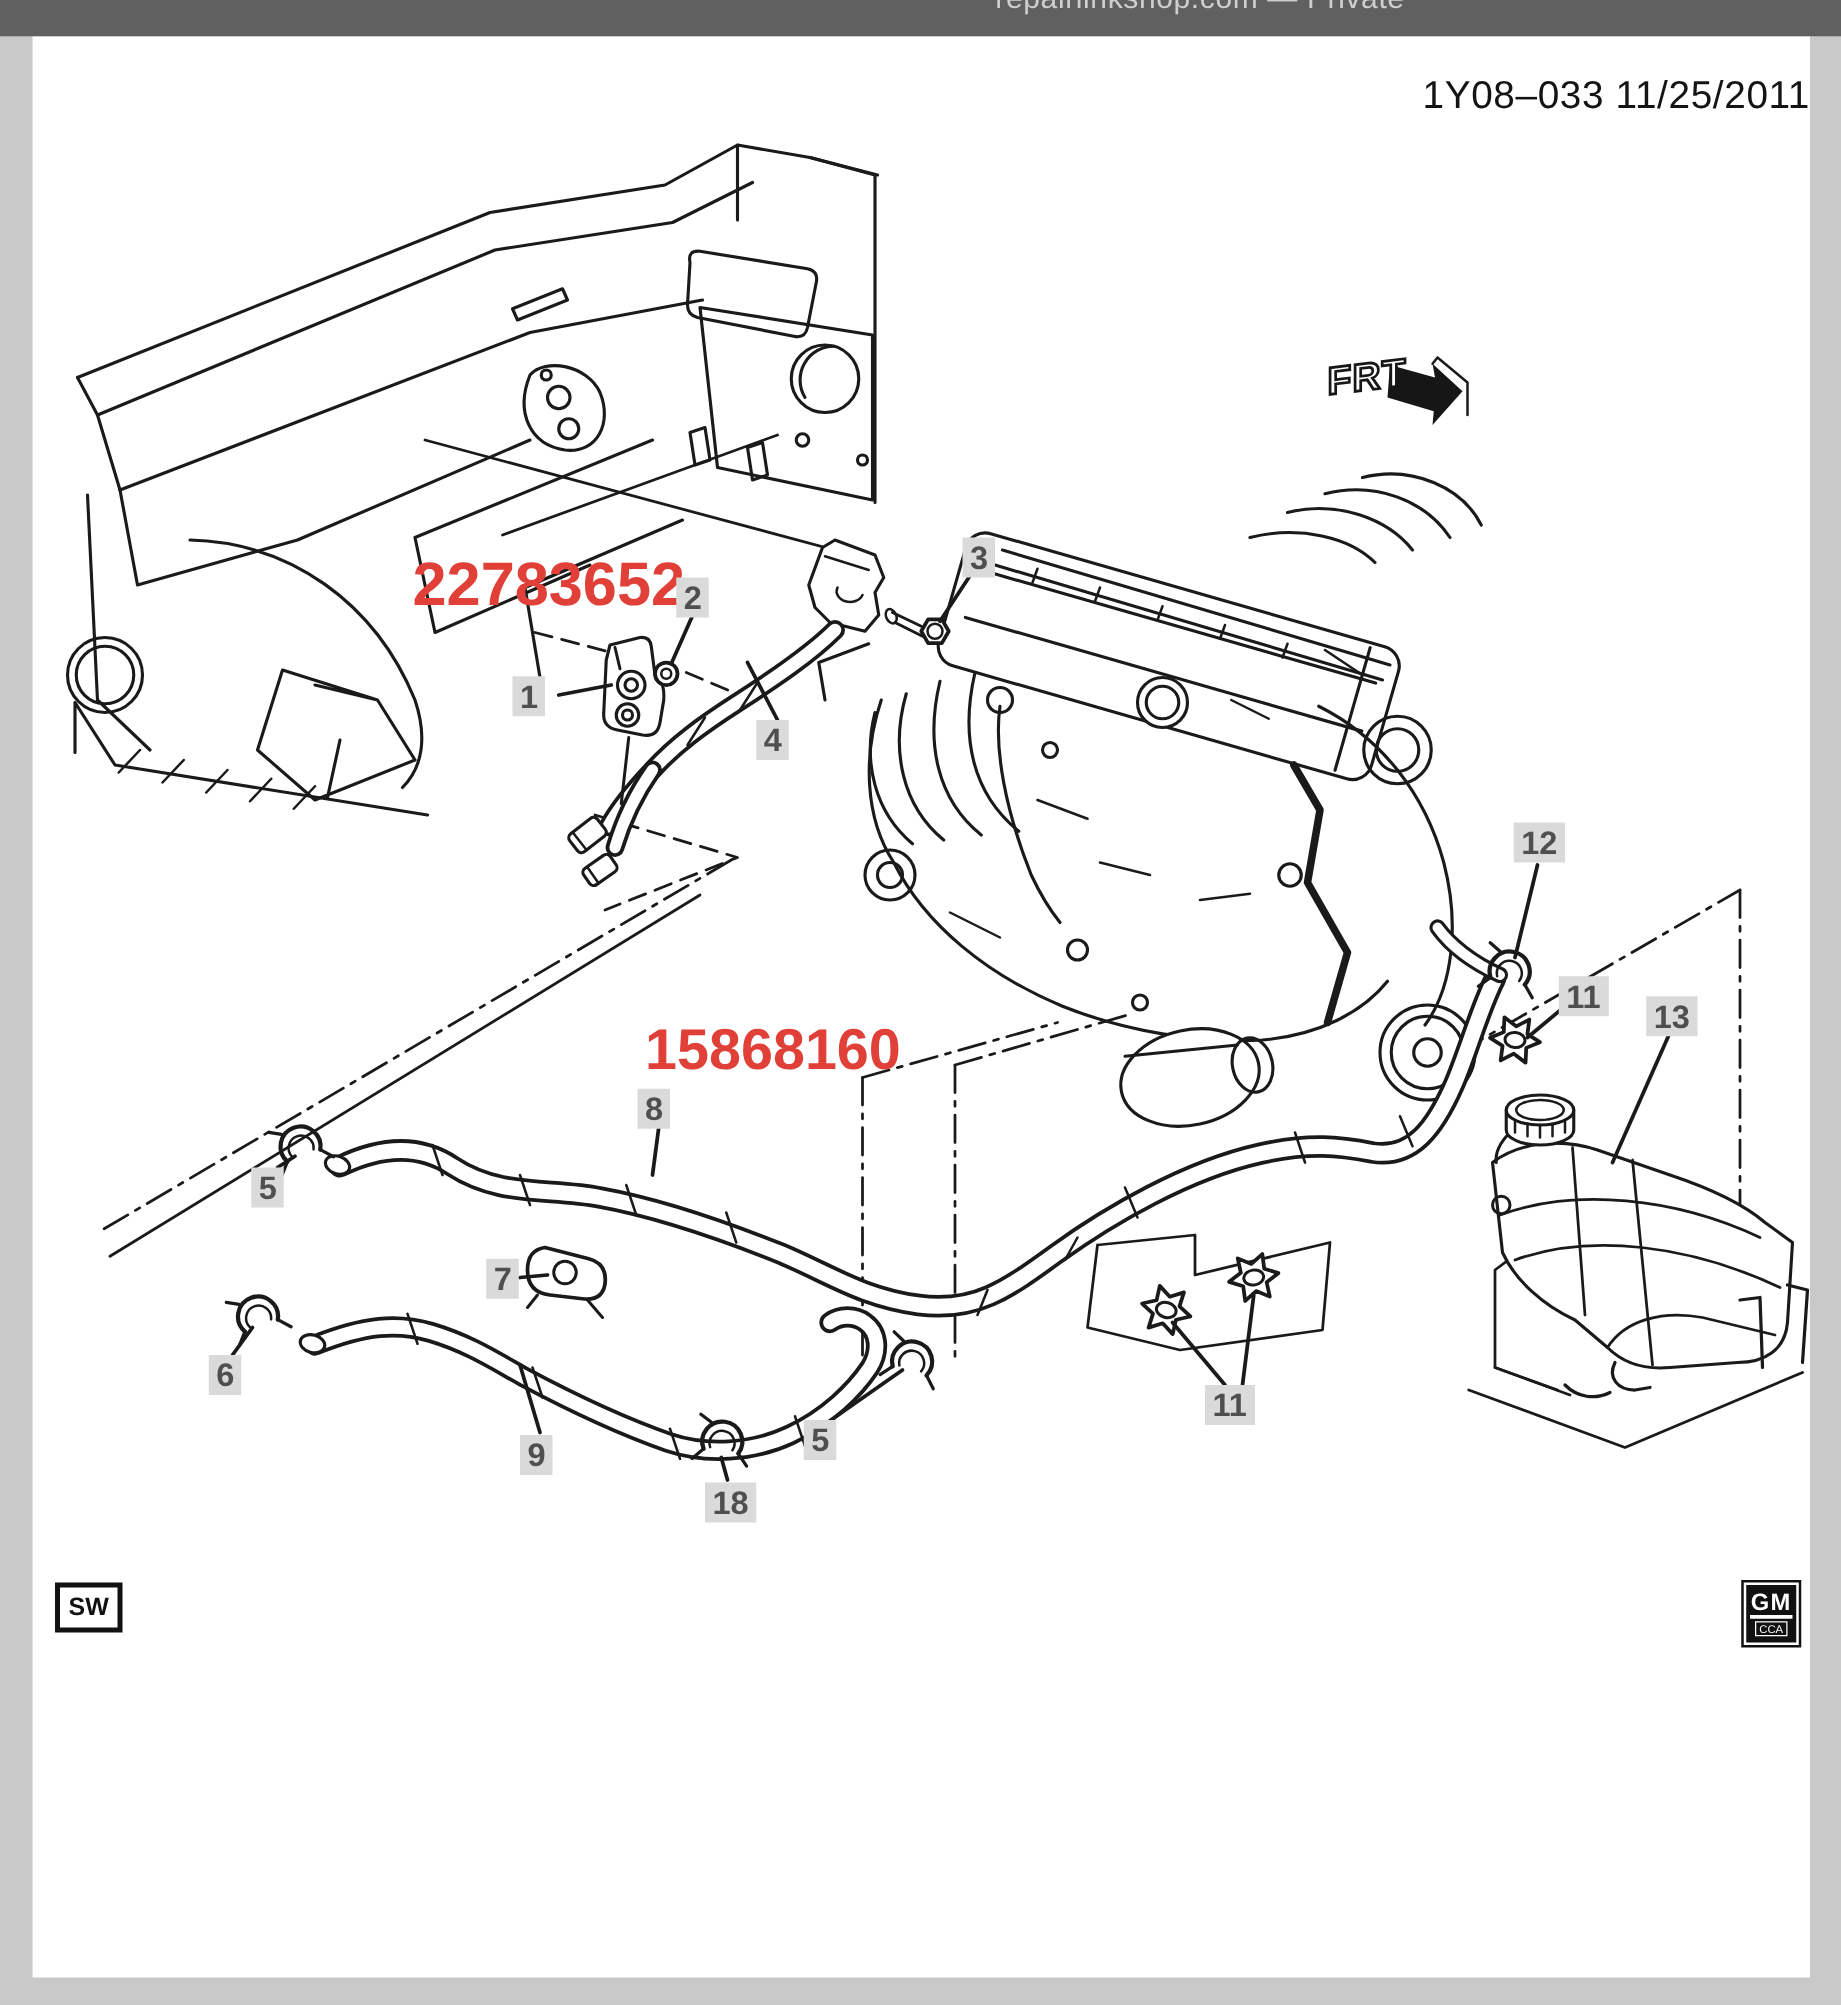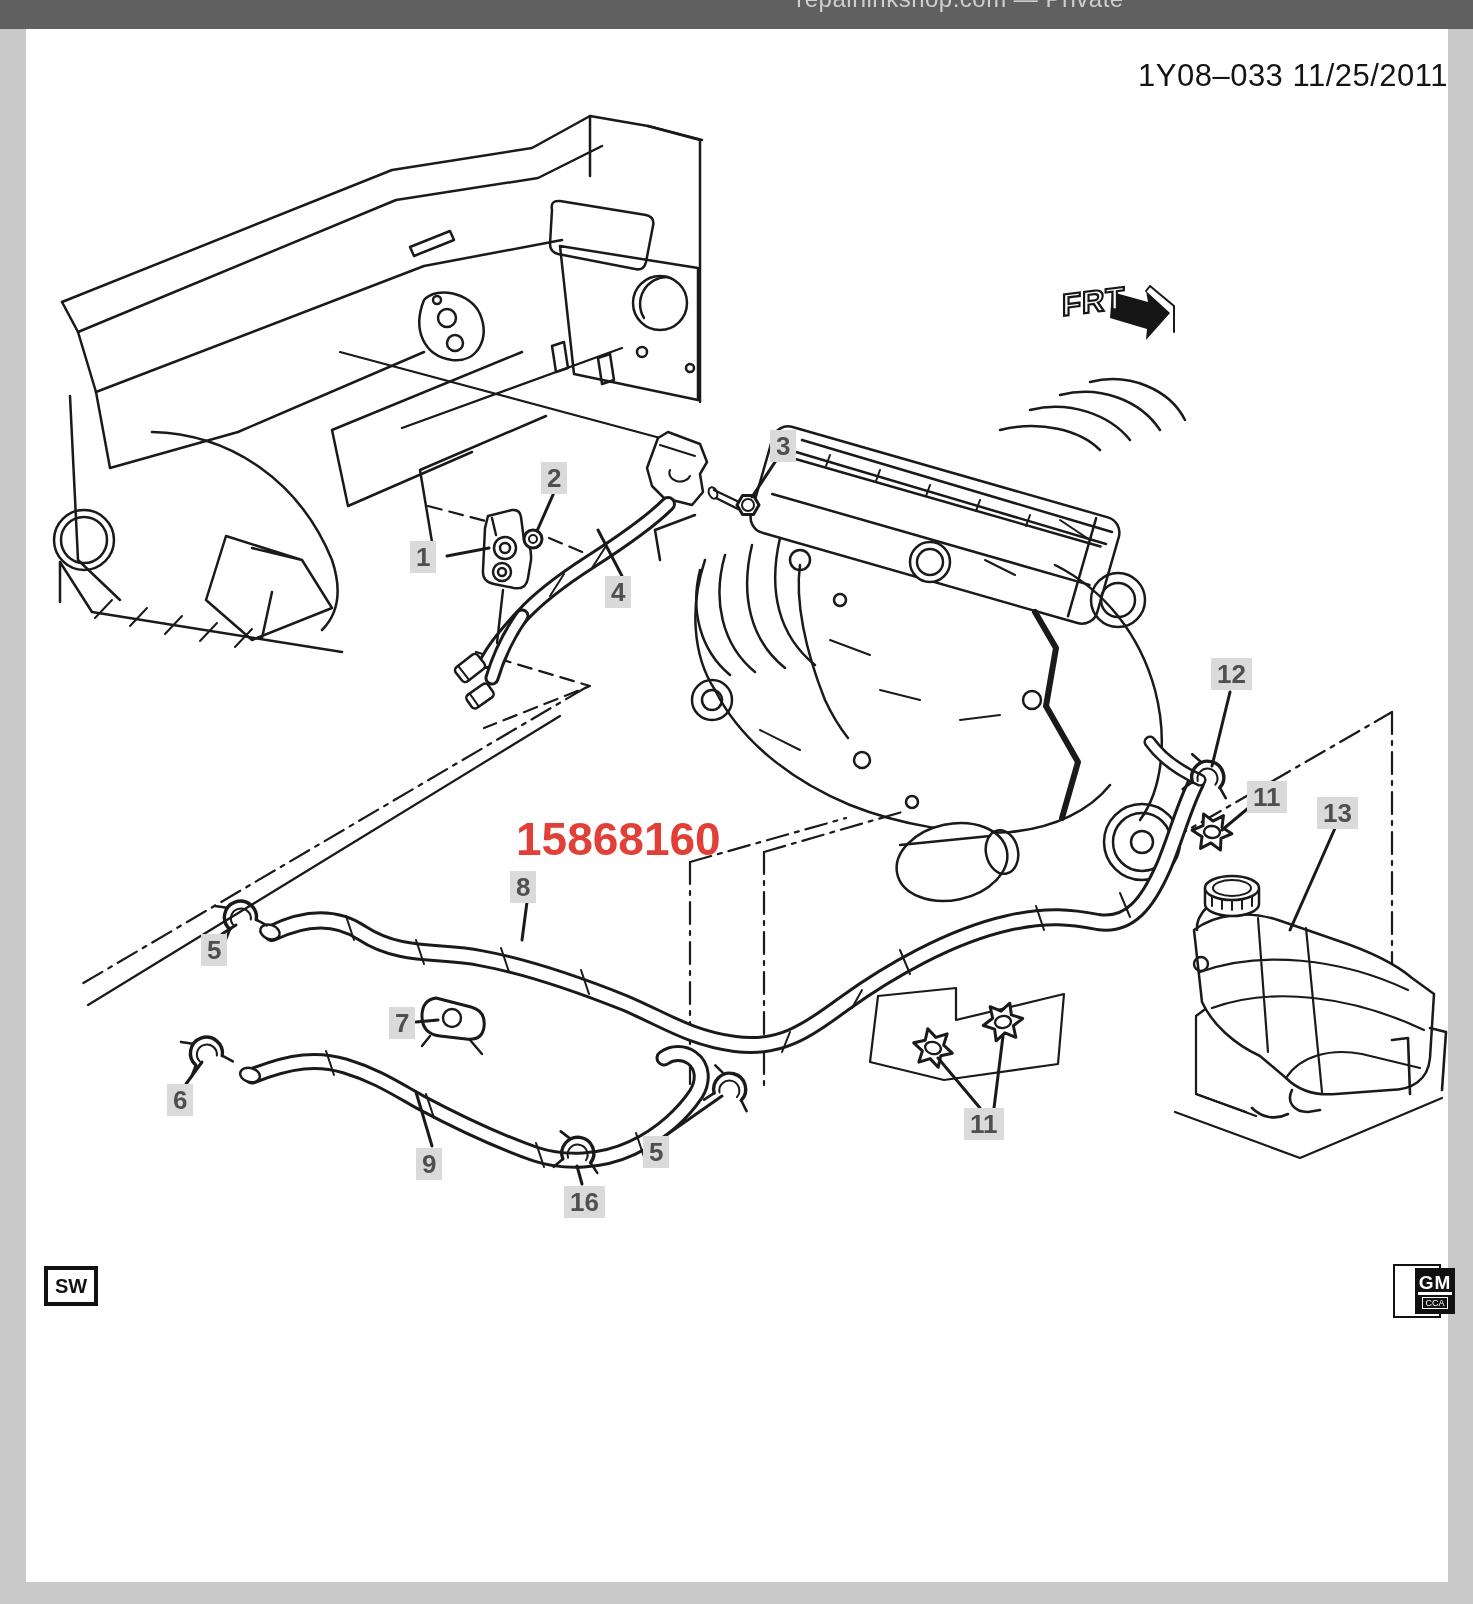--- a/index.html
+++ b/index.html
@@ -18,21 +18,21 @@
   .pn3{left:213px;top:1146px;font-size:46px;}
   .callout{position:absolute;background:#dadada;color:#4f4f4f;font-size:26px;font-weight:600;
        line-height:30px;padding:1px 6px;text-align:center;white-space:nowrap;}
   .frt{position:absolute;left:1062px;top:284px;font-size:31px;font-weight:700;letter-spacing:1px;
        color:#ffffff;-webkit-text-stroke:2.2px #161616;transform:skewY(-7deg);}
   .swbox{position:absolute;left:44px;top:1266px;width:46px;height:32px;border:4px solid #111;
        font-size:20px;font-weight:700;color:#111;text-align:center;line-height:32px;background:#fff;}
   .gmlogo{position:absolute;left:1393px;top:1264px;width:48px;height:54px;border:2px solid #111;
        background:#fff;box-sizing:border-box;padding:2px;}
   .gmlogo .inner{width:100%;height:100%;background:#111;display:flex;flex-direction:column;
-       align-items:center;justify-content:center;margin-left:18px;}
+       align-items:center;justify-content:center;}
   .gmlogo .gm{color:#fff;font-size:19px;font-weight:700;letter-spacing:1px;line-height:19px;
        border-bottom:3px solid #fff;padding:0 1px;}
   .gmlogo .cca{margin-top:2px;color:#fff;font-size:9px;font-weight:400;border:1px solid #fff;
        line-height:10px;padding:0 2px;}
 </style>
 </head>
 <body>
 
 <div class="topbar">
   <div class="urltext">repairlinkshop.com — Private</div>
@@ -239,33 +239,34 @@
     <path d="M 1230,692 L 1212,766"></path>
     <path d="M 1336,826 L 1290,930"></path>
     <path d="M 980,1108 L 938,1058 M 994,1108 L 1003,1036"></path>
   </g>
 </svg>
 
 <div class="overlay">
   <div class="docref">1Y08–033 11/25/2011</div>
   <div class="frt">FRT</div>
 
+  <div class="pn pn1">22783652</div>
   <div class="pn pn2">15868160</div>
 
   <div class="callout" style="left:410px;top:541px">1</div>
   <div class="callout" style="left:541px;top:462px">2</div>
   <div class="callout" style="left:770px;top:430px">3</div>
   <div class="callout" style="left:605px;top:576px">4</div>
   <div class="callout" style="left:201px;top:934px">5</div>
   <div class="callout" style="left:643px;top:1136px">5</div>
   <div class="callout" style="left:167px;top:1084px">6</div>
   <div class="callout" style="left:389px;top:1007px">7</div>
   <div class="callout" style="left:510px;top:871px">8</div>
   <div class="callout" style="left:416px;top:1148px">9</div>
-  <div class="callout" style="left:564px;top:1186px">16</div>
+  <div class="callout" style="left:564px;top:1186px">18</div>
   <div class="callout" style="left:1247px;top:781px">11</div>
   <div class="callout" style="left:964px;top:1108px">11</div>
   <div class="callout" style="left:1211px;top:658px">12</div>
   <div class="callout" style="left:1317px;top:797px">13</div>
 
   <div class="swbox">SW</div>
   <div class="gmlogo">
     <div class="inner">
       <div class="gm">GM</div>
       <div class="cca">CCA</div>

